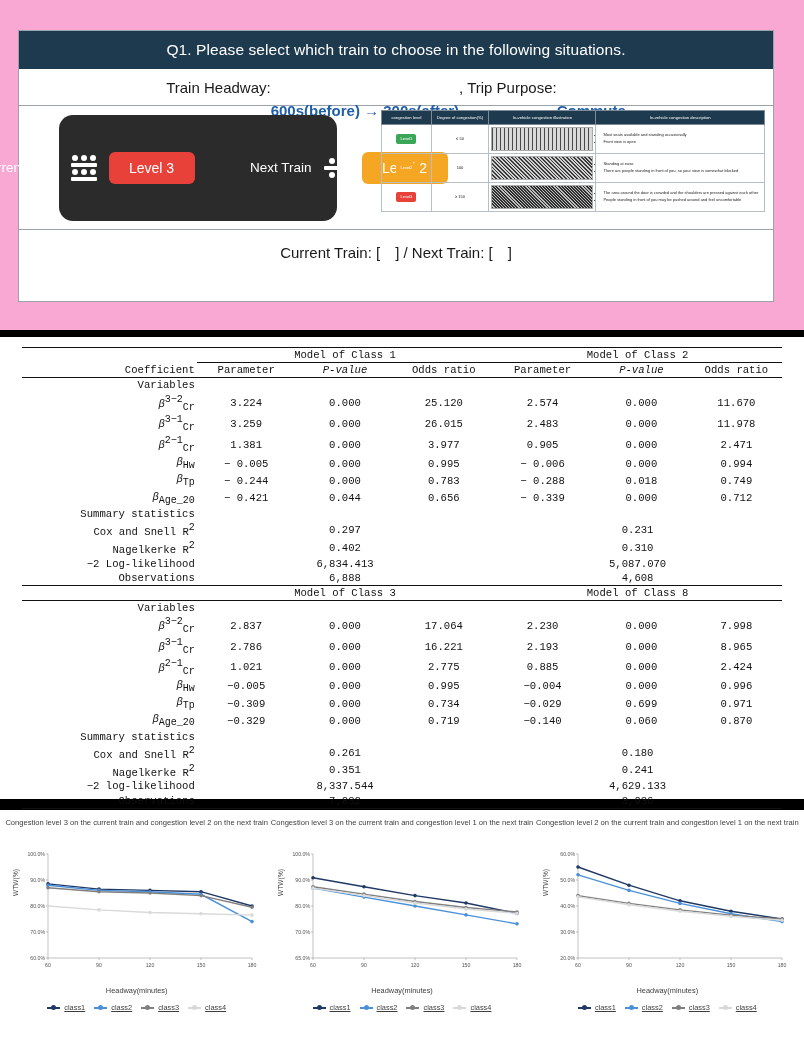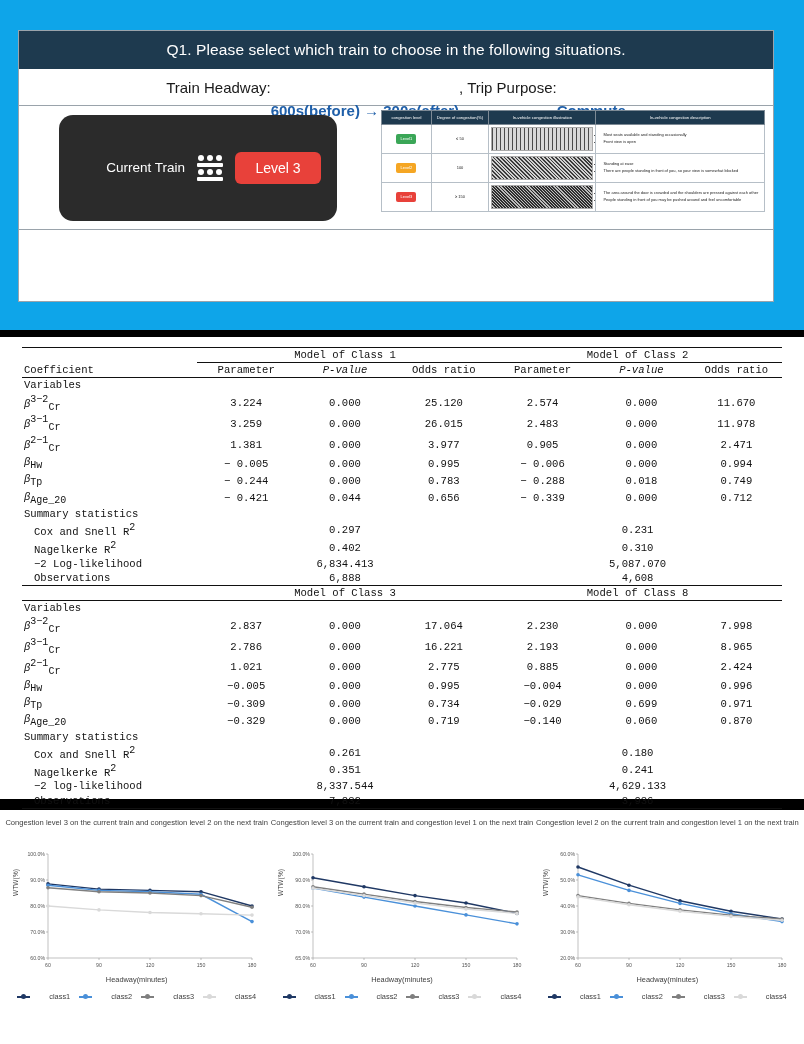--- a/index.html
+++ b/index.html
@@ -13,21 +13,21 @@
     font-family: "Liberation Sans", sans-serif;
     position: relative;
     overflow: hidden;
   }
 
   
   .panel1 {
     position: absolute;
     left: 0; top: 0;
     width: 804px; height: 330px;
-    background: #0ea5e9;
+    background: #f9a8d4;
     box-sizing: border-box;
   }
   .q-frame {
     position: absolute;
     left: 18px; top: 30px;
     width: 756px; height: 272px;
     border: 1px solid #9aa3ab;
     box-sizing: border-box;
     background: #fff;
   }
@@ -207,21 +207,21 @@
     text-align: center;
     padding-top: 4px;
     padding-bottom: 3px;
   }
   .grp-underline {
     border-bottom: 0.6px solid #111;
   }
   .colhead td { padding-top: 3px; padding-bottom: 4px; }
   .colhead .it { font-style: italic; }
   .num { text-align: center; }
-  .lbl { text-align: left; white-space: nowrap; }
+  .lbl { text-align: right; white-space: nowrap; }
   .indent { padding-left: 12px !important; }
   .sec { padding-top: 3px; }
   sub, sup { font-size: 10px; }
 
   
   .panel3 {
     position: absolute;
     left: 0; top: 810px;
     width: 804px; height: 234px;
     background: #ffffff;
@@ -254,34 +254,35 @@
     top: 48px;
     transform: rotate(-90deg);
     transform-origin: left top;
     font-size: 6.4px;
     color: #3d3d3d;
     letter-spacing: .2px;
   }
   .xlabel {
     font-size: 7.4px;
     color: #3d3d3d;
-    margin-top: 1px;
+    margin-top: 12px;
   }
   .legend {
     display: flex;
     gap: 9px;
     font-size: 7.4px;
     color: #3d3d3d;
     margin-top: 8px;
     align-items: center;
   }
   .legend .lg {
     display: flex;
     align-items: center;
-    gap: 19px;
+    gap: 4px;
+    text-decoration: underline;
   }
   .swatch {
     width: 13px; height: 2px; position: relative; display: inline-block;
   }
   .swatch::after {
     content: "";
     position: absolute;
     left: 4px; top: -2px;
     width: 5px; height: 5px;
     border-radius: 50%;
@@ -321,20 +322,35 @@
               <div class="dots">
                   <span class="dot"></span>
                   <span class="dot"></span>
                   <span class="dot"></span>
                 </div>
               <div class="bar"></div>
             </div>
             <div class="level-chip" id="chip-cur" style="background: rgb(232, 65, 58);">Level 3</div>
           </div>
 
+          <div class="train-row">
+            <div class="train-label">Next Train</div>
+            <div class="train-icon">
+              <div class="dots">
+                  <span class="dot"></span>
+                  <span class="dot"></span>
+                </div>
+              <div class="bar"></div>
+              <div class="dots">
+                  <span class="dot"></span>
+                  <span class="dot"></span>
+                </div>
+            </div>
+            <div class="level-chip" id="chip-next" style="background: rgb(245, 166, 35);">Level 2</div>
+          </div>
 
         </div>
       </div>
 
       <div class="q-right">
         <table class="congestion">
           <colgroup>
               <col style="width:13%">
               <col style="width:15%">
               <col style="width:28%">
@@ -386,20 +402,21 @@
                   <li>The area around the door is crowded and the shoulders are pressed against each other</li>
                   <li>People standing in front of you may be pushed around and feel uncomfortable</li>
                 </ul>
               </td>
             </tr>
           </tbody>
         </table>
       </div>
     </div>
 
+    <div class="q-footer">Current Train: [　] / Next Train: [　]</div>
   </div>
 </div>
 
 <div class="panel2">
   <table class="reg">
     <colgroup>
       <col style="width:23%">
         <col style="width:13%">
         <col style="width:13%">
         <col style="width:13%">

